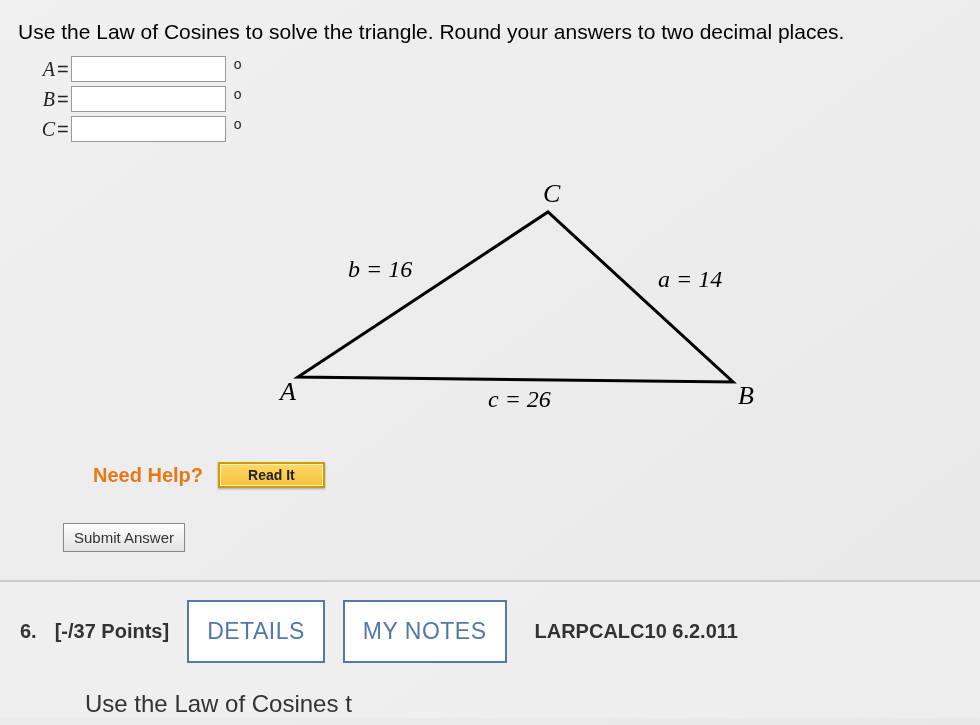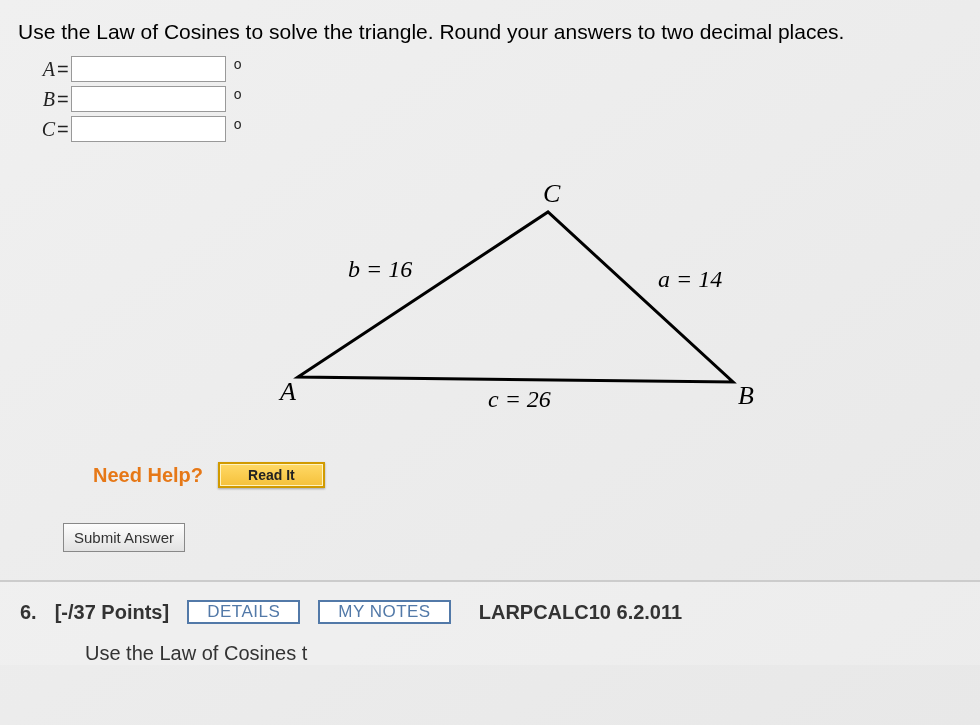--- a/index.html
+++ b/index.html
@@ -122,35 +122,35 @@
     }
     .points-label {
       font-size: 20px;
       font-weight: bold;
       color: #333;
     }
     .footer-btn {
       background: #fff;
       border: 2px solid #5279a8;
       color: #5279a8;
-      padding: 0 18px;
-      font-size: 17px;
+      padding: 16px 18px;
+      font-size: 23px;
       font-weight: 400;
       letter-spacing: 0.5px;
       cursor: pointer;
     }
     .larp {
       font-size: 20px;
       font-weight: bold;
       color: #333;
       margin-left: 10px;
     }
     .next-question {
-      margin: 18px 0 0 65px;
-      font-size: 20px;
+      margin: 27px 0 0 65px;
+      font-size: 24px;
       color: #333;
     }
   </style>
 </head>
 <body>
 
 <div class="content">
   <div class="question-text">Use the Law of Cosines to solve the triangle. Round your answers to two decimal places.</div>
 
   <div class="answer-rows">

